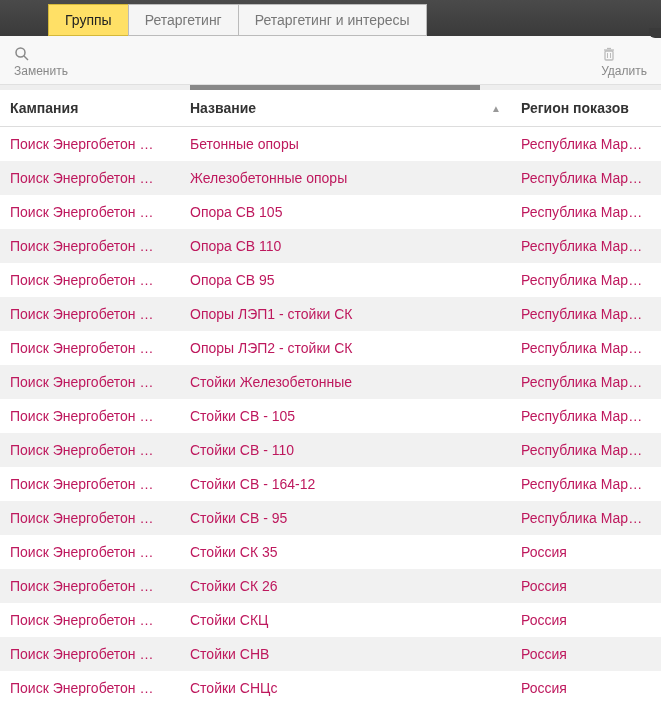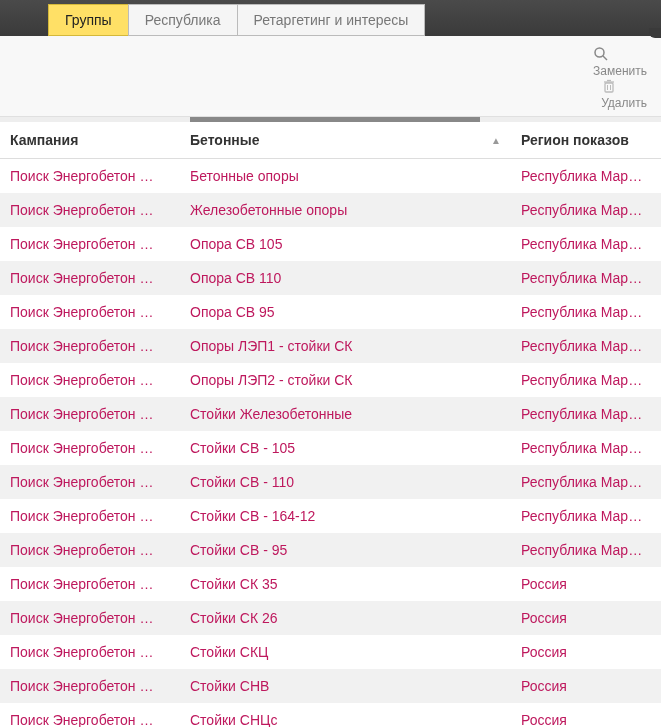--- a/index.html
+++ b/index.html
@@ -42,21 +42,20 @@
     background:#3a3a3a;
     border-bottom-left-radius:6px;
   }
   .toolbar {
     display: flex;
     justify-content: space-between;
     align-items: flex-end;
     padding: 10px 14px 6px 14px;
     background: #f8f8f8;
     border-bottom: 1px solid #e0e0e0;
-    flex-direction: column;
   }
   .tool-left, .tool-right {
     display: flex;
     flex-direction: column;
     align-items: center;
     font-size: 12px;
     color: #888;
     gap: 2px;
   }
   .tool-right { align-items: flex-start; }
@@ -111,21 +110,21 @@
   }
   tbody tr:nth-child(even) td { background: #f1f1f1; }
   tbody tr:nth-child(odd) td { background: #fff; }
 </style>
 </head>
 <body>
 
 <div class="tabs-wrap">
   <div class="tabs">
     <div class="tab active">Группы</div>
-    <div class="tab">Республика</div>
+    <div class="tab">Ретаргетинг</div>
     <div class="tab">Ретаргетинг и интересы</div>
   </div>
   <div class="overhang"></div>
 </div>
 
 <div class="toolbar">
   <div class="tool-left">
     <span class="icon">
       <svg width="16" height="16" viewBox="0 0 16 16">
           <circle cx="6.5" cy="6.5" r="4.5" fill="none" stroke="#888" stroke-width="1.5"></circle>
@@ -150,21 +149,21 @@
 
 <div class="scroll-indicator">
   <div class="thumb"></div>
 </div>
 
 <table>
   <thead>
     <tr>
       <th class="col-campaign">Кампания</th>
       <th class="col-name">
-        <span>Бетонные</span>
+        <span>Название</span>
         <span class="sort-ind">▲</span>
       </th>
       <th class="col-region">Регион показов</th>
     </tr>
   </thead>
   <tbody id="tbody">
       <tr>
         <td>Поиск Энергобетон …</td>
         <td>Бетонные опоры</td>
         <td>Республика Мар…</td>

